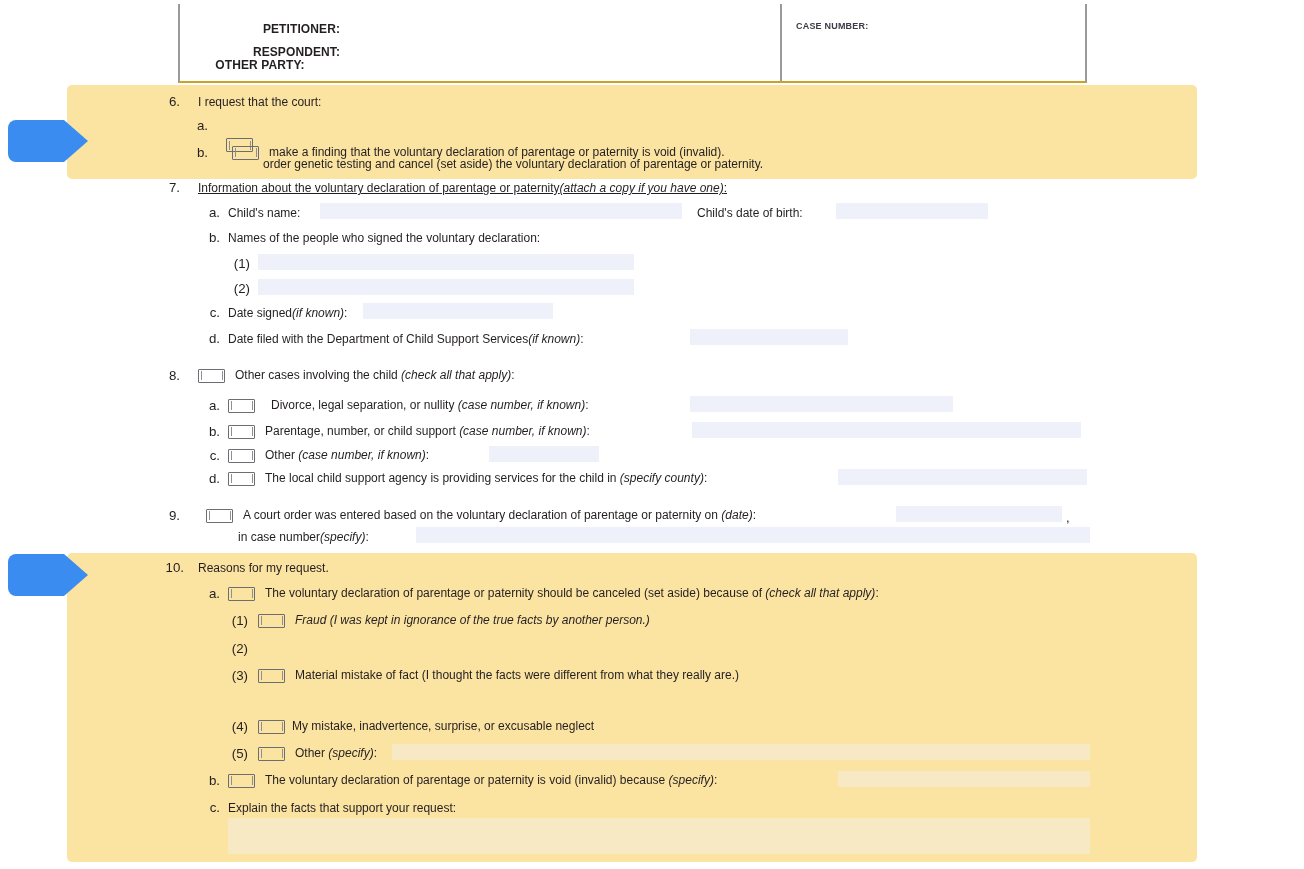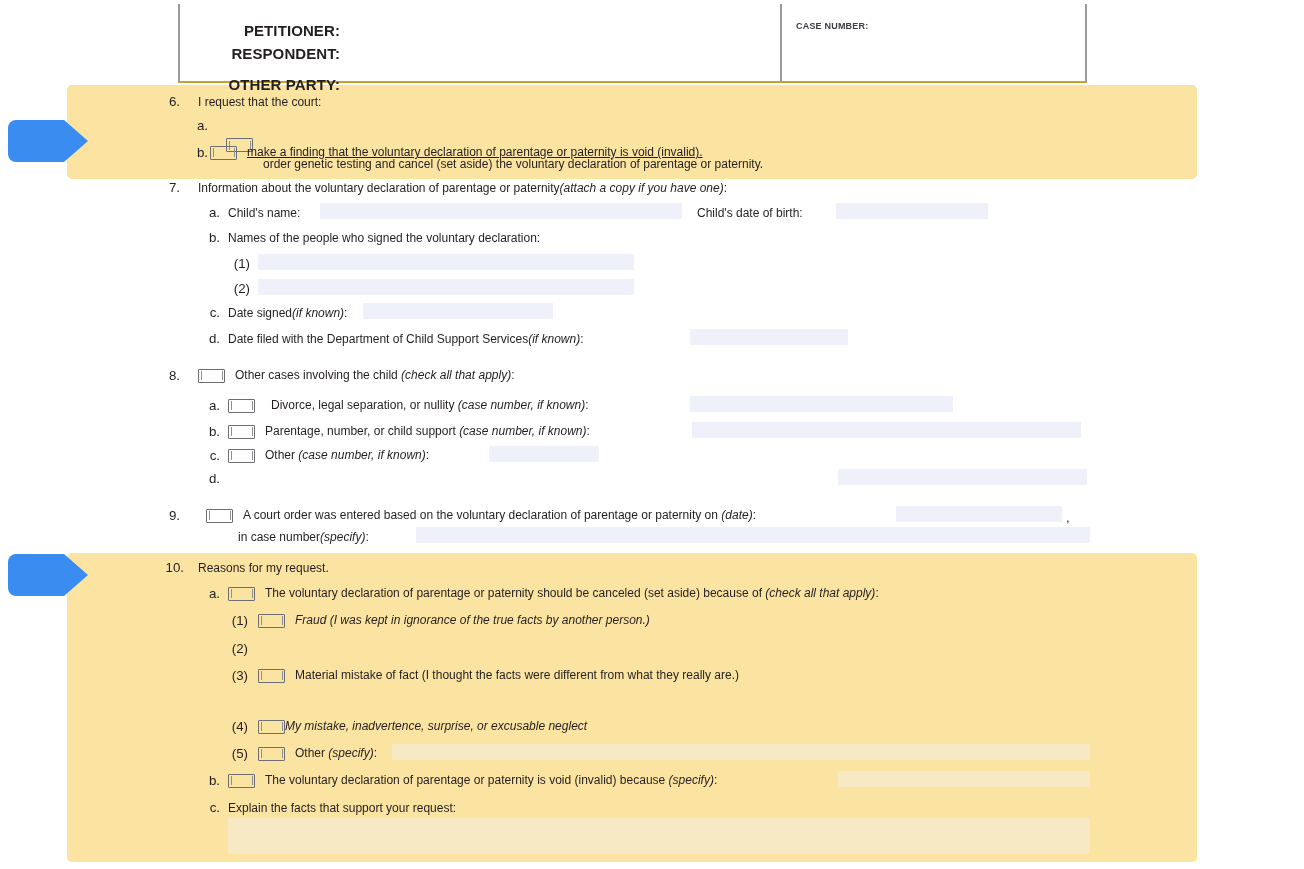--- a/index.html
+++ b/index.html
@@ -70,29 +70,29 @@
   #caption .right-col {
     position: absolute;
     left: 602px; top: 0;
     right: 0; height: 100%;
   }
   .party-line {
     position: absolute;
     left: 0;
     width: 160px;
     text-align: right;
-    font-size: 15px;
+    font-size: 12px;
     font-weight: bold;
     letter-spacing: .1px;
     color: #231f20;
     white-space: nowrap;
   }
   #party-pet  { top: 18px; }
   #party-res  { top: 41px; }
-  #party-oth  { top: 72px; }
+  #party-oth  { top: 54px; text-align: center; }
   #case-number-label {
     position: absolute;
     left: 14px;
     top: 17px;
     font-size: 9px;
     font-weight: bold;
     letter-spacing: .2px;
     color: #3c3c46;
   }
 
@@ -197,27 +197,27 @@
     <div class="num" style="left:158px; top:94px; width:22px;">6.</div>
     <div class="row" style="left:198px; top:94px;">I request that the court:</div>
 
     <div class="num" style="left:186px; top:118px; width:22px;">a.</div>
     <div class="row" style="left:226px; top:117px;">
       <span class="cb"></span>
       <span class="lbl" style="margin-left:10px;margin-top:39px;">order genetic testing and cancel (set aside) the voluntary declaration of parentage or paternity.</span>
     </div>
 
     <div class="num" style="left:186px; top:145px; width:22px;">b.</div>
-    <div class="row" style="left:210px; top:144px;text-decoration:underline;">
+    <div class="row" style="left:232px; top:144px;">
       <span class="cb"></span>
       <span class="lbl" style="margin-left:10px;">make a finding that the voluntary declaration of parentage or paternity is void (invalid).</span>
     </div>
 
     <div class="num" style="left:158px; top:180px; width:22px;">7.</div>
-    <div class="row" style="left:198px; top:180px;">
+    <div class="row" style="left:198px; top:180px;text-decoration:underline;">
       <span>Information about the voluntary declaration of parentage or paternity </span>
         <span class="it">(attach a copy if you have one)</span>
         <span>:</span>
     </div>
 
     <div class="num" style="left:198px; top:205px; width:22px;">a.</div>
     <div class="row" style="left:228px; top:205px;">Child's name:</div>
     <div class="field" style="left:320px; top:203px; width:362px;"></div>
     <div class="row" style="left:697px; top:205px;">Child's date of birth:</div>
     <div class="field" style="left:836px; top:203px; width:152px;"></div>
@@ -276,20 +276,26 @@
     <div class="num" style="left:198px; top:448px; width:22px;">c.</div>
     <div class="row" style="left:228px; top:447px;">
       <span class="cb"></span>
       <span class="lbl" style="margin-left:10px;">
         <span>Other </span><span class="it">(case number, if known)</span><span>:</span>
       </span>
     </div>
     <div class="field" style="left:489px; top:446px; width:110px;"></div>
 
     <div class="num" style="left:198px; top:471px; width:22px;">d.</div>
+    <div class="row" style="left:228px; top:470px;">
+      <span class="cb"></span>
+      <span class="lbl" style="margin-left:10px;">
+        <span>The local child support agency is providing services for the child in </span><span class="it">(specify county)</span><span>:</span>
+      </span>
+    </div>
     <div class="field" style="left:838px; top:469px; width:249px;"></div>
 
     <div class="num" style="left:158px; top:508px; width:22px;">9.</div>
     <div class="row" style="left:206px; top:507px;">
       <span class="cb"></span>
       <span class="lbl" style="margin-left:10px;">
         <span>A court order was entered based on the voluntary declaration of parentage or paternity on </span><span class="it">(date)</span><span>:</span>
       </span>
     </div>
     <div class="field" style="left:896px; top:506px; width:166px;"></div>
@@ -324,21 +330,21 @@
     <div class="num" style="left:222px; top:668px; width:26px;">(3)</div>
     <div class="row" style="left:258px; top:667px;">
       <span class="cb"></span>
       <span class="lbl" style="margin-left:10px;">Material mistake of fact (I thought the facts were different from what they really are.)</span>
     </div>
 
 
     <div class="num" style="left:222px; top:719px; width:26px;">(4)</div>
     <div class="row" style="left:258px; top:718px;">
       <span class="cb"></span>
-      <span class="lbl" style="margin-left:0;font-style:italic;">My mistake, inadvertence, surprise, or excusable neglect</span>
+      <span class="lbl" style="margin-left:7px;">My mistake, inadvertence, surprise, or excusable neglect</span>
     </div>
 
     <div class="num" style="left:222px; top:746px; width:26px;">(5)</div>
     <div class="field on-hl" style="left:392px; top:744px; width:698px;"></div>
     <div class="row" style="left:258px; top:745px;">
       <span class="cb"></span>
       <span class="lbl" style="margin-left:10px;">
         <span>Other </span><span class="it">(specify)</span><span>:</span>
       </span>
     </div>

